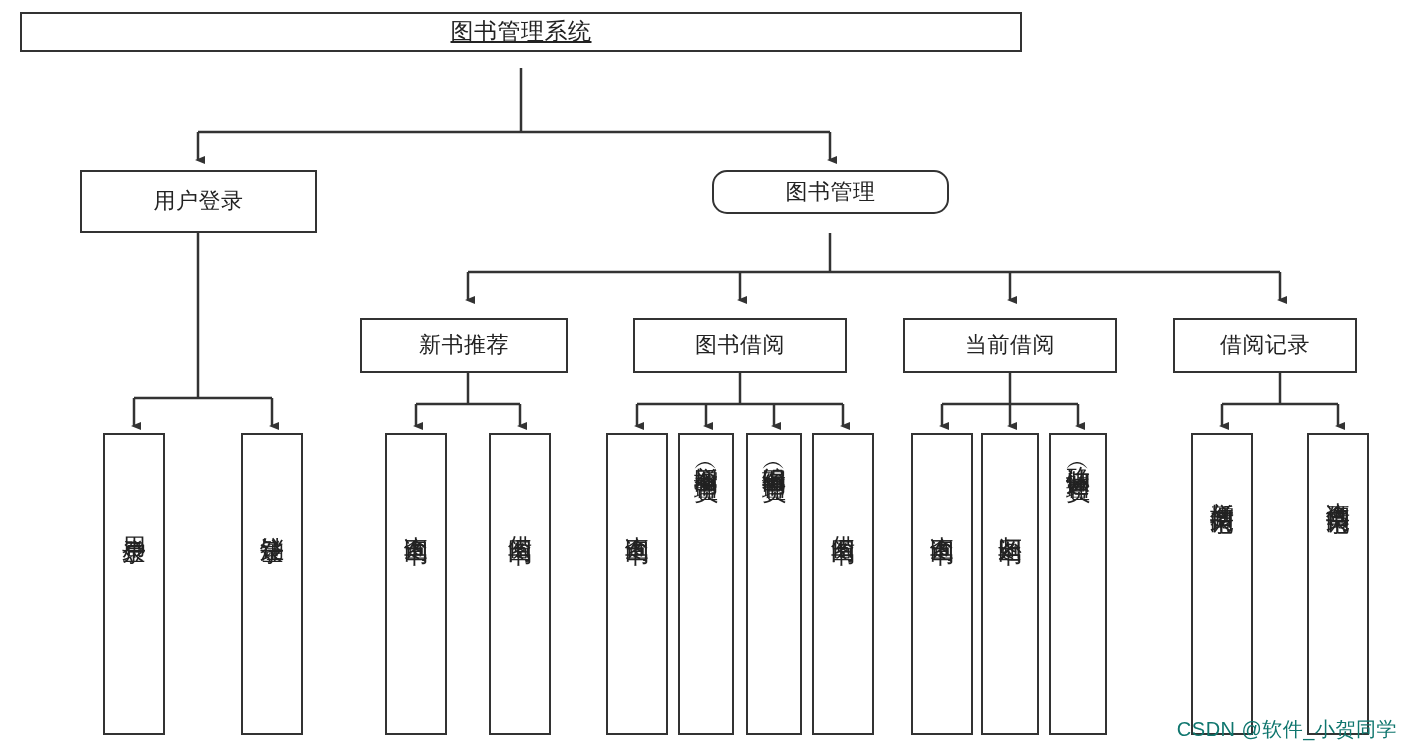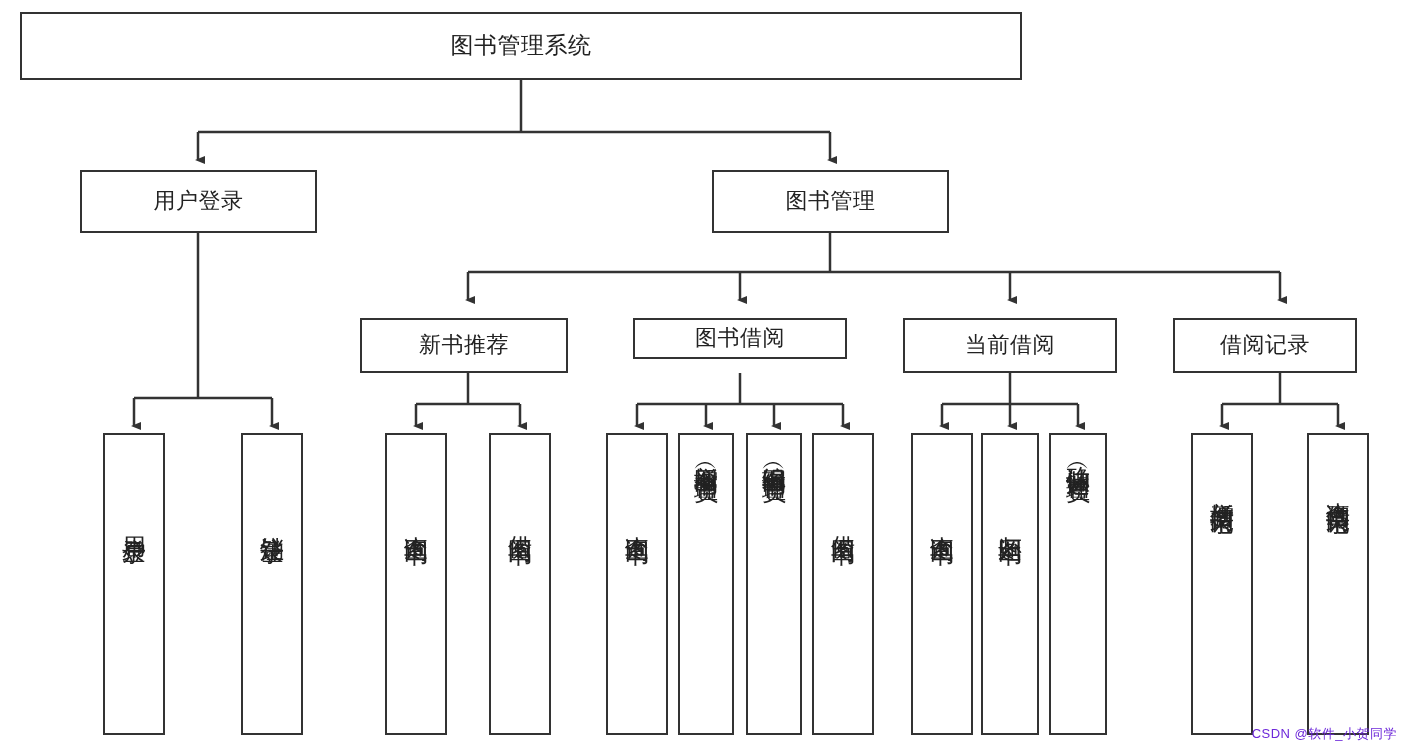--- a/index.html
+++ b/index.html
@@ -69,22 +69,22 @@
   .node.vert.tall .label {
     margin-top: 8px;
   }
   .node.vert.semi .label {
     margin-top: 44px;
   }
   .watermark {
     position: absolute;
     right: 8px;
     bottom: 4px;
-    font-size: 13px;
-    color: #6d28d9;
+    font-size: 20px;
+    color: #0f766e;
     z-index: 5;
     white-space: nowrap;
     letter-spacing: 0.5px;
   }
 </style>
 </head>
 <body>
 
 <div id="canvas">
 
@@ -131,35 +131,35 @@
       <path d="M1010,404 L1010,426" marker-end="url(#arrow)"></path>
       <path d="M1078,404 L1078,426" marker-end="url(#arrow)"></path>
 
       <path d="M1280,373 L1280,404"></path>
       <path d="M1222,404 L1338,404"></path>
       <path d="M1222,404 L1222,426" marker-end="url(#arrow)"></path>
       <path d="M1338,404 L1338,426" marker-end="url(#arrow)"></path>
     </g>
   </svg>
 
-  <div class="node horiz root" style="left:20px; top:12px; width:1002px; height:68px;">
+  <div class="node horiz root" style="left:20px; top:12px; width:1002px; height:40px;text-decoration:underline;">
     <span class="label">图书管理系统</span>
   </div>
 
   <div class="node horiz" style="left:80px; top:170px; width:237px; height:63px;">
     <span class="label">用户登录</span>
   </div>
-  <div class="node horiz" style="left:712px; top:170px; width:237px; height:63px;">
+  <div class="node horiz" style="left:712px; top:170px; width:237px; height:44px;border-radius:15px;">
     <span class="label">图书管理</span>
   </div>
 
   <div class="node horiz" style="left:360px; top:318px; width:208px; height:55px;">
     <span class="label">新书推荐</span>
   </div>
-  <div class="node horiz" style="left:633px; top:318px; width:214px; height:41px;">
+  <div class="node horiz" style="left:633px; top:318px; width:214px; height:55px;">
     <span class="label">图书借阅</span>
   </div>
   <div class="node horiz" style="left:903px; top:318px; width:214px; height:55px;align-items:center;">
     <span class="label">当前借阅</span>
   </div>
   <div class="node horiz" style="left:1173px; top:318px; width:184px; height:55px;">
     <span class="label">借阅记录</span>
   </div>
 
   <div class="node vert mid" style="left:103px; top:433px; width:62px; height:302px;">

